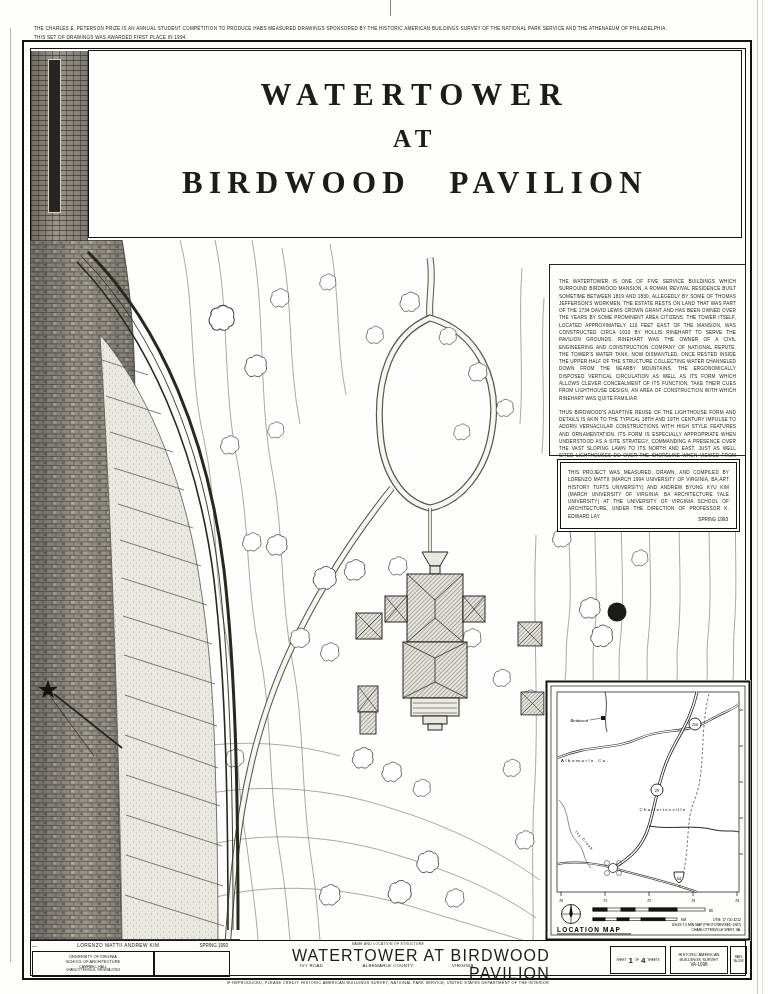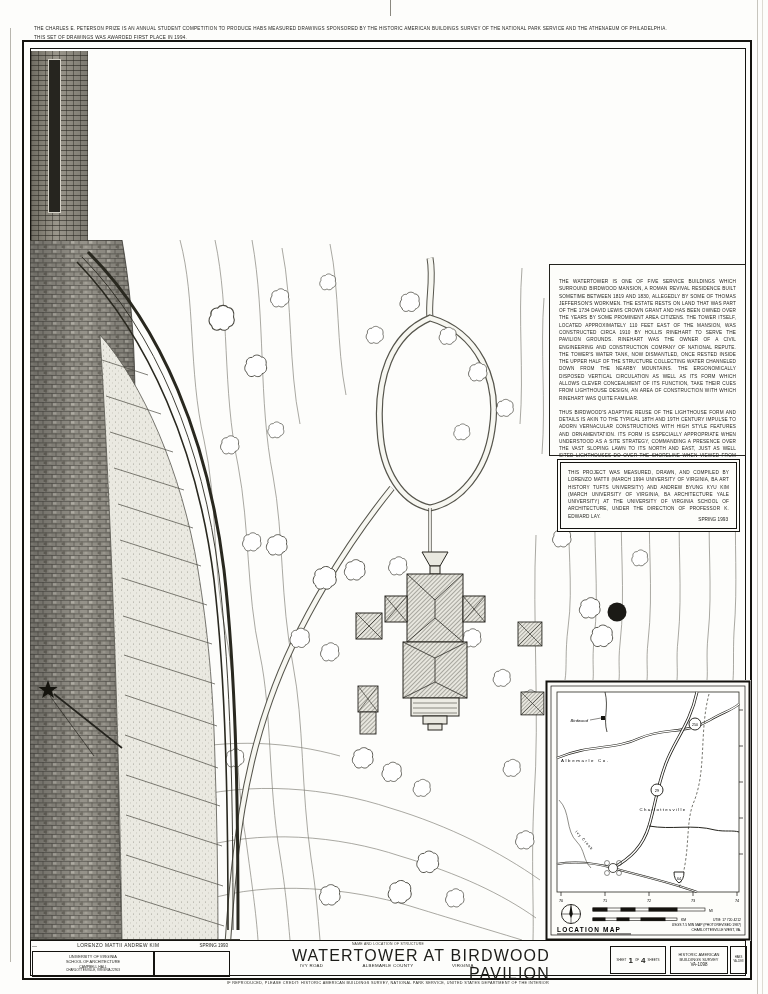--- a/index.html
+++ b/index.html
@@ -244,20 +244,25 @@
       <path d="M24,454 L92,508" stroke="#24231d" stroke-width="1.6"></path>
       <path d="M20,456 L64,516" stroke="#24231d" stroke-width="0.7"></path>
       <path d="M0,699.5 H210" stroke="#3a3932" stroke-width="1"></path>
     </g>
   </svg>
 
   <div class="abs tower-top">
     <div class="abs tower-slit"></div>
   </div>
 
+  <div class="abs title-panel">
+    <div class="title-l1">WATERTOWER</div>
+    <div class="title-l2">AT</div>
+    <div class="title-l3">BIRDWOOD  PAVILION</div>
+  </div>
 
   <div class="abs desc-box">
     <p class="tinytext" style="margin:0">THE WATERTOWER IS ONE OF FIVE SERVICE BUILDINGS WHICH SURROUND BIRDWOOD MANSION, A ROMAN REVIVAL RESIDENCE BUILT SOMETIME BETWEEN 1819 AND 1830, ALLEGEDLY BY SOME OF THOMAS JEFFERSON'S WORKMEN.  THE ESTATE RESTS ON LAND THAT WAS PART OF THE 1734 DAVID LEWIS CROWN GRANT AND HAS BEEN OWNED OVER THE YEARS BY SOME PROMINENT AREA CITIZENS.  THE TOWER ITSELF, LOCATED APPROXIMATELY 110 FEET EAST OF THE MANSION, WAS CONSTRUCTED CIRCA 1910 BY HOLLIS RINEHART TO SERVE THE PAVILION GROUNDS. RINEHART WAS THE OWNER OF A CIVIL ENGINEERING AND CONSTRUCTION COMPANY OF NATIONAL REPUTE.  THE TOWER'S WATER TANK, NOW DISMANTLED, ONCE RESTED INSIDE THE UPPER HALF OF THE STRUCTURE COLLECTING WATER CHANNELED DOWN FROM THE NEARBY MOUNTAINS. THE ERGONOMICALLY DISPOSED VERTICAL CIRCULATION AS WELL AS ITS FORM WHICH ALLOWS CLEVER CONCEALMENT OF ITS FUNCTION, TAKE THEIR CUES FROM LIGHTHOUSE DESIGN, AN AREA OF CONSTRUCTION WITH WHICH RINEHART WAS QUITE FAMILIAR.</p>
     <p class="tinytext" style="margin:7px 0 0 0">THUS BIRDWOOD'S ADAPTIVE REUSE OF THE LIGHTHOUSE FORM AND DETAILS IS AKIN TO THE TYPICAL 18TH AND 19TH CENTURY IMPULSE TO ADORN VERNACULAR CONSTRUCTIONS WITH HIGH STYLE FEATURES AND ORNAMENTATION.  ITS FORM IS ESPECIALLY APPROPRIATE WHEN UNDERSTOOD AS A SITE STRATEGY, COMMANDING A PRESENCE OVER THE VAST SLOPING LAWN TO ITS NORTH AND EAST, JUST AS WELL SITED LIGHTHOUSES DO OVER THE SHORELINE WHEN VIEWED FROM SEA.</p>
   </div>
 
   <div class="abs credit-box">
     <div class="credit-inner">
       <p class="tinytext" style="margin:0">THIS PROJECT WAS MEASURED, DRAWN, AND COMPILED BY LORENZO MATTII (MARCH 1994 UNIVERSITY OF VIRGINIA, BA ART HISTORY TUFTS UNIVERSITY) AND ANDREW BYUNG KYU KIM (MARCH UNIVERSITY OF VIRGINIA, BA ARCHITECTURE YALE UNIVERSITY) AT THE UNIVERSITY OF VIRGINIA SCHOOL OF ARCHITECTURE, UNDER THE DIRECTION OF PROFESSOR K. EDWARD LAY.</p>
       <span class="credit-term">SPRING 1993</span>

